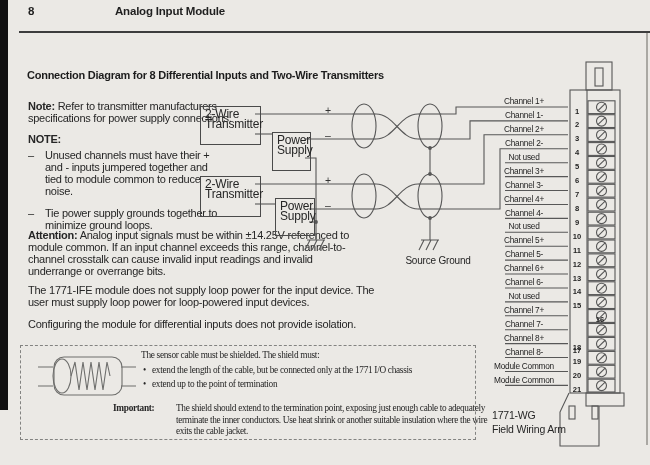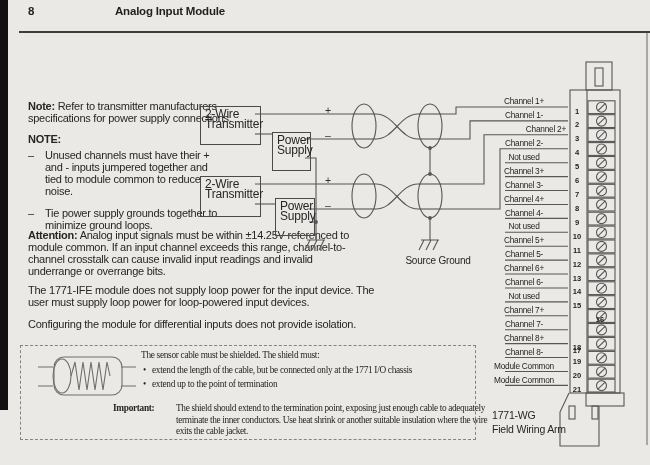--- a/index.html
+++ b/index.html
@@ -32,20 +32,21 @@
 
 <div id="page">
 
   <div class="strip-left"></div>
   <div class="strip-right"></div>
 
   <div class="abs hdr" style="left:28px;top:5px;">8</div>
   <div class="abs hdr" style="left:115px;top:5px;">Analog Input Module</div>
   <div class="rule"></div>
 
+  <div class="abs title" style="left:27px;top:69px;width:420px;">Connection Diagram for 8 Differential Inputs and Two-Wire Transmitters</div>
 
   <div class="abs body-text" style="left:28px;top:100px;width:218px;">
     <b>Note:</b>
     <span>Refer to transmitter manufacturers specifications for power supply connections.</span>
   </div>
 
   <div class="abs body-text" style="left:28px;top:133px;"><b>NOTE:</b></div>
 
   <div class="abs body-text" style="left:28px;top:149px;width:200px;">
     <div class="bullet-row">
@@ -231,21 +232,21 @@
   <div class="sign" style="left:322px;top:175px;">+</div>
   <div class="sign" style="left:322px;top:200px;">–</div>
 
   <div class="abs" style="left:393px;top:255px;width:90px;text-align:center;font-size:10px;letter-spacing:-0.2px;">Source Ground</div>
 
   <div id="terminal-layer">
       <div class="term-label" style="top: 97.2px;">Channel 1+</div>
       <div class="term-num" style="top: 106.5px;">1</div>
       <div class="term-label" style="top: 111.12px;">Channel 1-</div>
       <div class="term-num" style="top: 120.42px;">2</div>
-      <div class="term-label" style="top: 125.04px; text-align: right;">Channel 2+</div>
+      <div class="term-label" style="top: 125.04px;">Channel 2+</div>
       <div class="term-num" style="top: 134.34px;">3</div>
       <div class="term-label" style="top: 138.96px;">Channel 2-</div>
       <div class="term-num" style="top: 148.26px;">4</div>
       <div class="term-label" style="top: 152.88px;">Not used</div>
       <div class="term-num" style="top: 162.18px;">5</div>
       <div class="term-label" style="top: 166.8px;">Channel 3+</div>
       <div class="term-num" style="top: 176.1px;">6</div>
       <div class="term-label" style="top: 180.72px;">Channel 3-</div>
       <div class="term-num" style="top: 190.02px;">7</div>
       <div class="term-label" style="top: 194.64px;">Channel 4+</div>

